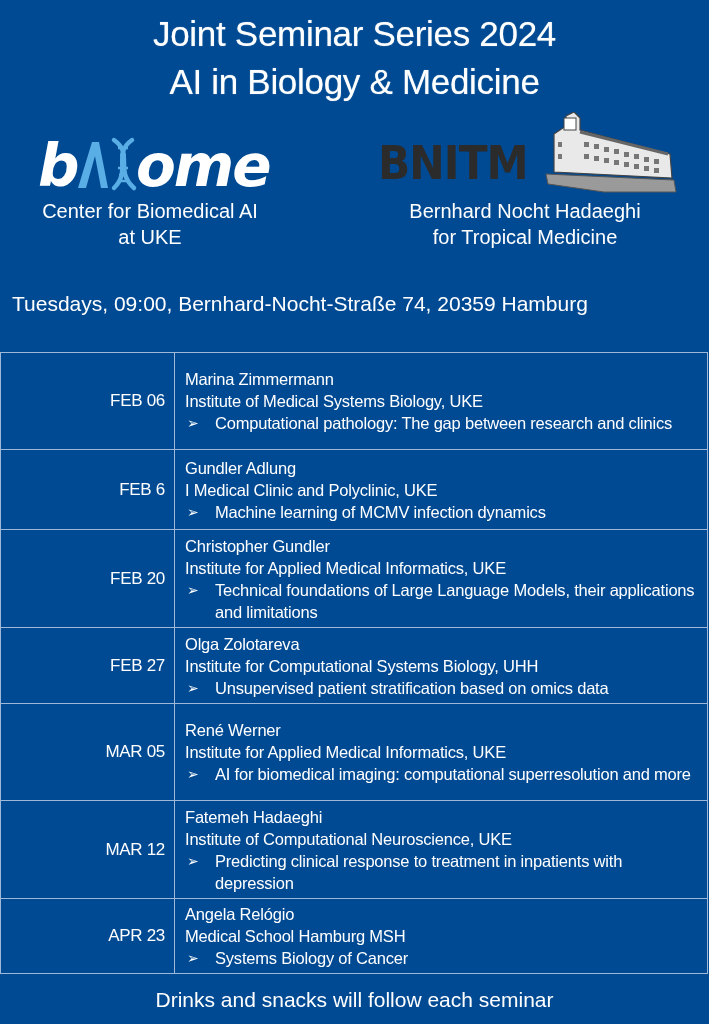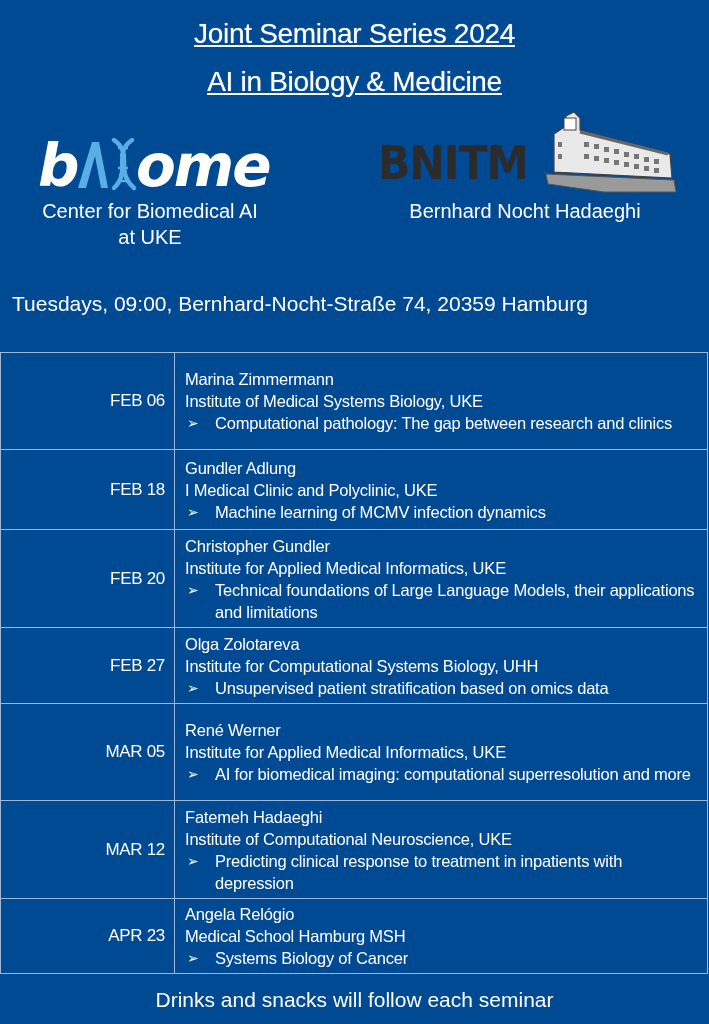--- a/index.html
+++ b/index.html
@@ -4,23 +4,22 @@
 <style>
   html, body { margin:0; padding:0; }
   body {
     width:709px; height:1024px; overflow:hidden;
     background:#004a93;
     font-family:"Liberation Sans", sans-serif;
     color:#ffffff; position:relative;
   }
   .title {
     position:absolute; left:0; width:709px; text-align:center;
-    font-size:28px; line-height:44px; letter-spacing:-0.3px;
+    font-size:35px; line-height:44px; letter-spacing:-0.3px;
     text-shadow:0 0 1px rgba(255,255,255,0.6);
-    text-decoration:underline;
   }
   .title.l1 { top:12px; }
   .title.l2 { top:60px; }
 
   .logo-left {
     position:absolute; left:38px; top:136px; height:60px; width:240px;
   }
   .org-caption {
     position:absolute; text-align:center; font-size:20px; line-height:26px;
   }
@@ -114,36 +113,37 @@
       <rect x="80" y="50" width="5" height="5"></rect>
       <rect x="90" y="52" width="5" height="5"></rect>
     <rect x="100" y="54" width="5" height="5"></rect>
       <rect x="110" y="56" width="5" height="5"></rect>
     <rect x="14" y="30" width="4" height="5"></rect>
       <rect x="14" y="42" width="4" height="5"></rect>
   </g>
 </svg>
 <div class="org-caption org-right">
   <div>Bernhard Nocht Hadaeghi</div>
+  <div>for Tropical Medicine</div>
 </div>
 
 <div class="venue">Tuesdays, 09:00, Bernhard-Nocht-Straße 74, 20359 Hamburg</div>
 
 <table class="schedule">
   <tbody id="schedule-body">
       <tr style="height: 97px;">
         <td class="date">FEB 06</td>
         <td class="info">
           <div>Marina Zimmermann</div>
           <div>Institute of Medical Systems Biology, UKE</div>
           <div class="talk"><span class="arrow">➢</span><span>Computational pathology: The gap between research and clinics</span></div>
         </td>
       </tr>
       <tr style="height: 80px;">
-        <td class="date">FEB 18</td>
+        <td class="date">FEB 6</td>
         <td class="info">
           <div>Gundler Adlung</div>
           <div>I Medical Clinic and Polyclinic, UKE</div>
           <div class="talk"><span class="arrow">➢</span><span>Machine learning of MCMV infection dynamics</span></div>
         </td>
       </tr>
       <tr style="height: 98px;">
         <td class="date">FEB 20</td>
         <td class="info">
           <div>Christopher Gundler</div>

